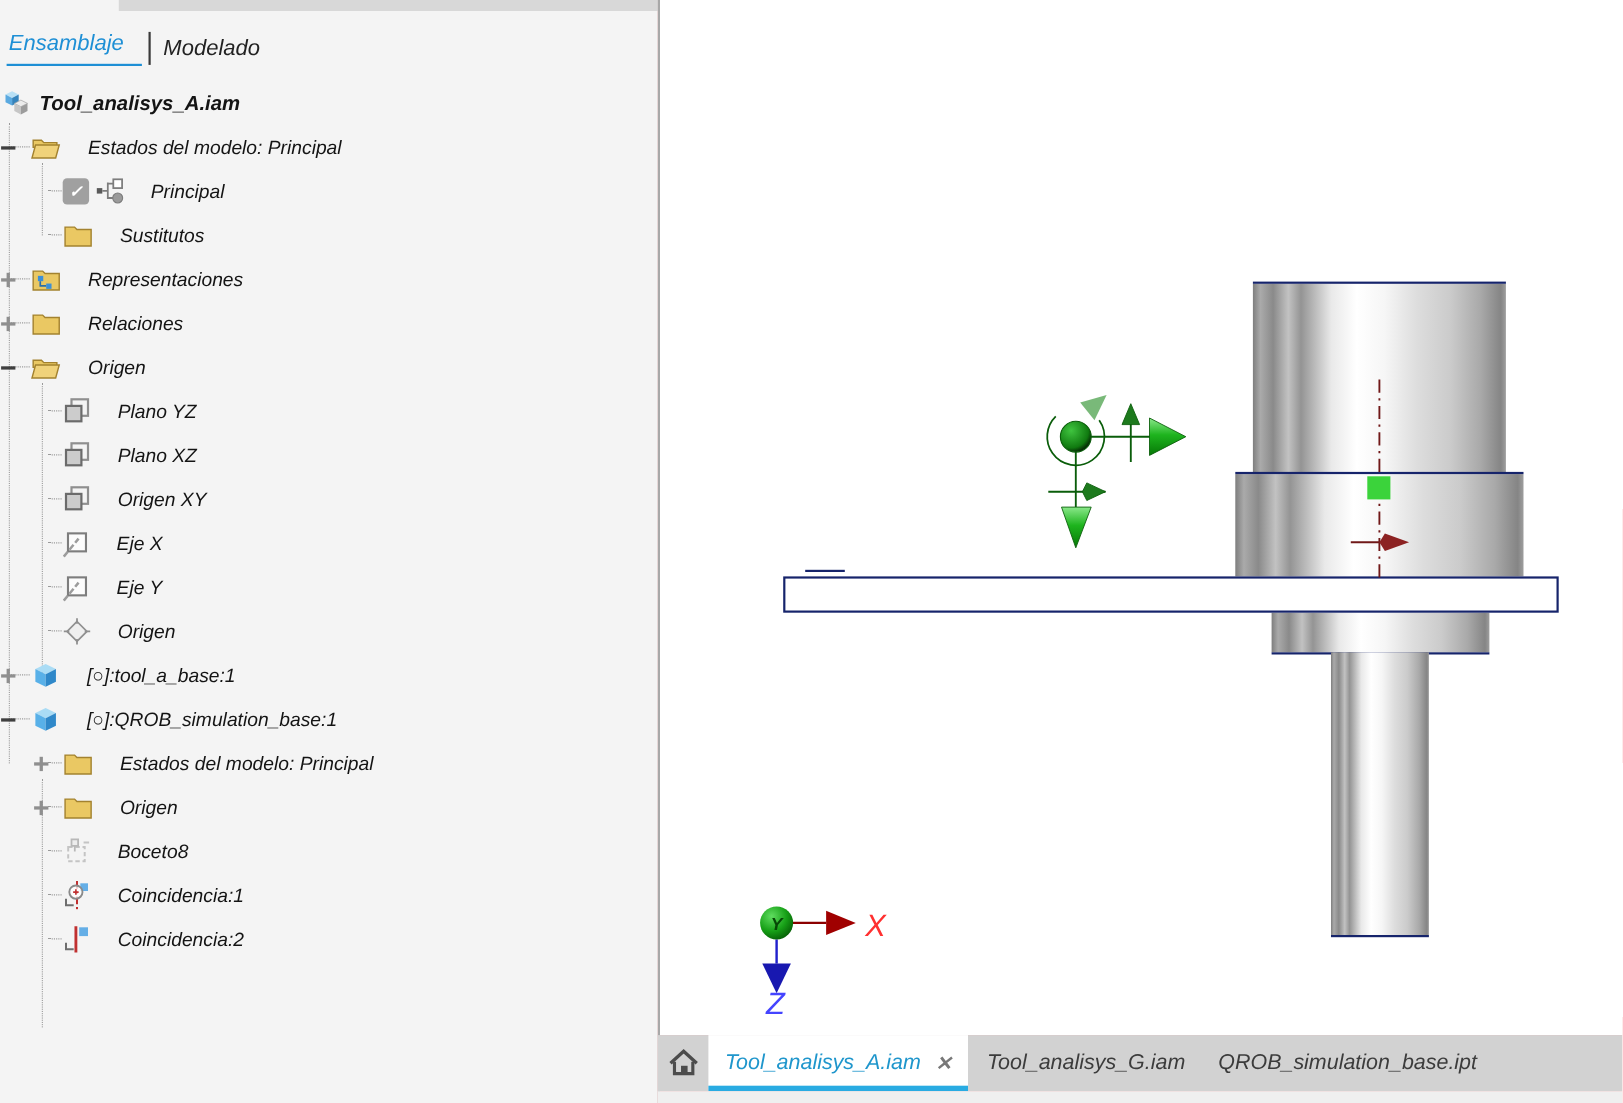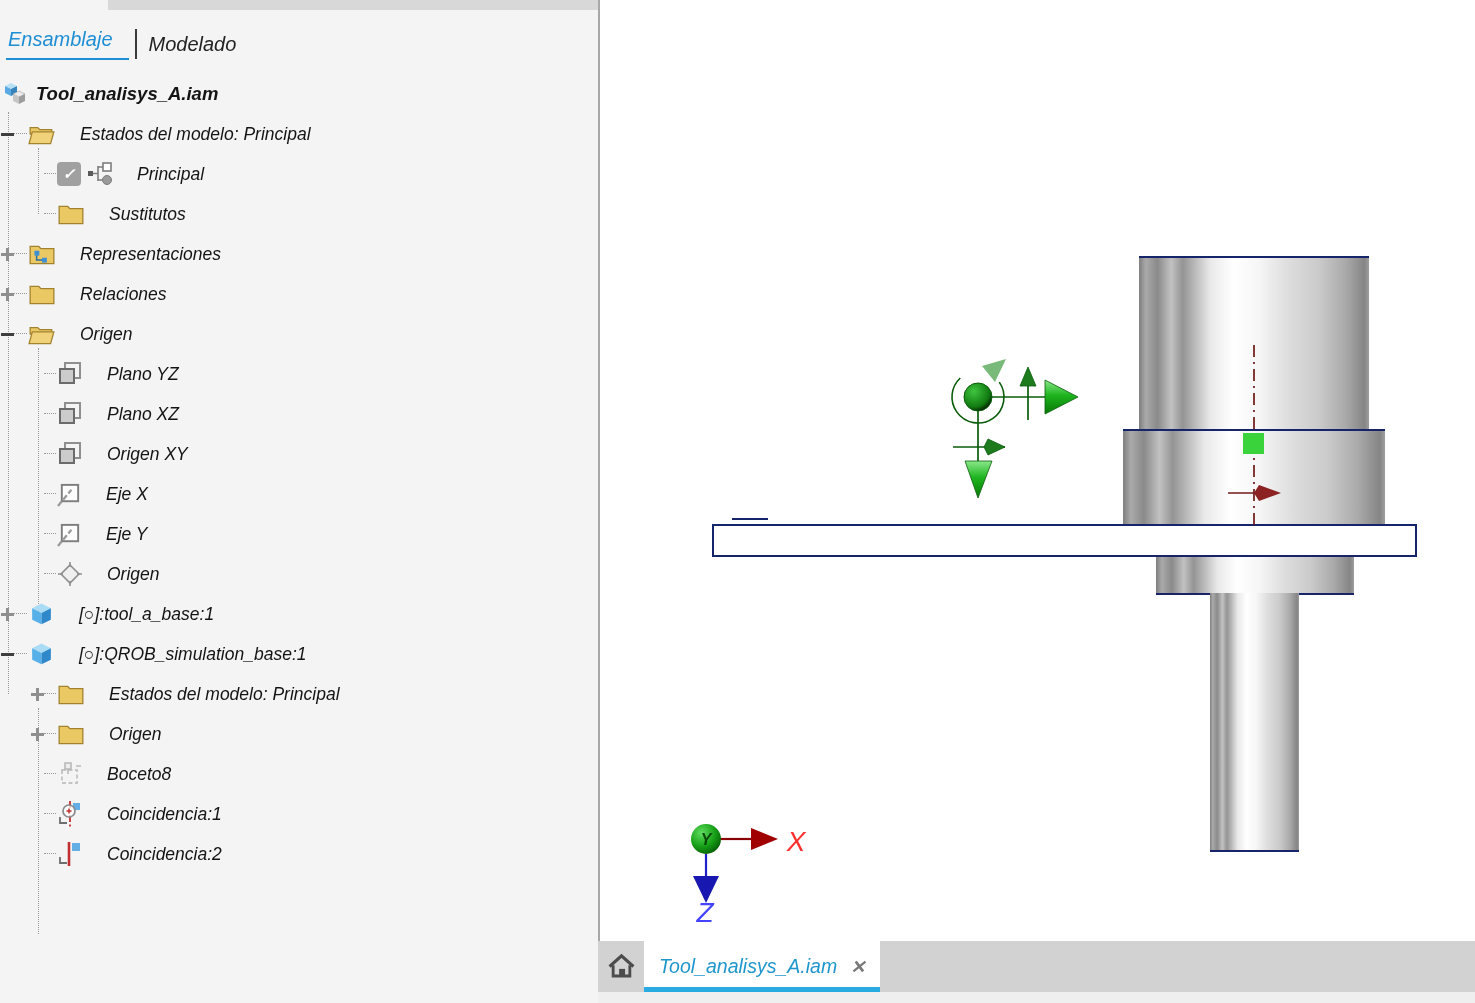--- a/index.html
+++ b/index.html
@@ -333,16 +333,22 @@
         <path d="M3,13 L13,4 L23,13" fill="none" stroke="#4c4c4c" stroke-width="2.6"></path>
         <path d="M6,12 v9 h14 v-9" fill="none" stroke="#4c4c4c" stroke-width="2.4"></path>
         <rect x="11" y="15" width="5" height="6.5" fill="#4c4c4c"></rect>
       </svg>
     </div>
     <div class="doc-tab active">
       <span class="doc-label">Tool_analisys_A.iam</span>
       <span class="doc-close">✕</span>
       <div class="active-underline"></div>
     </div>
+    <div class="doc-tab">
+      <span class="doc-label">Tool_analisys_G.iam</span>
+    </div>
+    <div class="doc-tab">
+      <span class="doc-label">QROB_simulation_base.ipt</span>
+    </div>
   </div>
   <div class="bottom-strip"></div>
 
 </div>
 
 </body></html>

